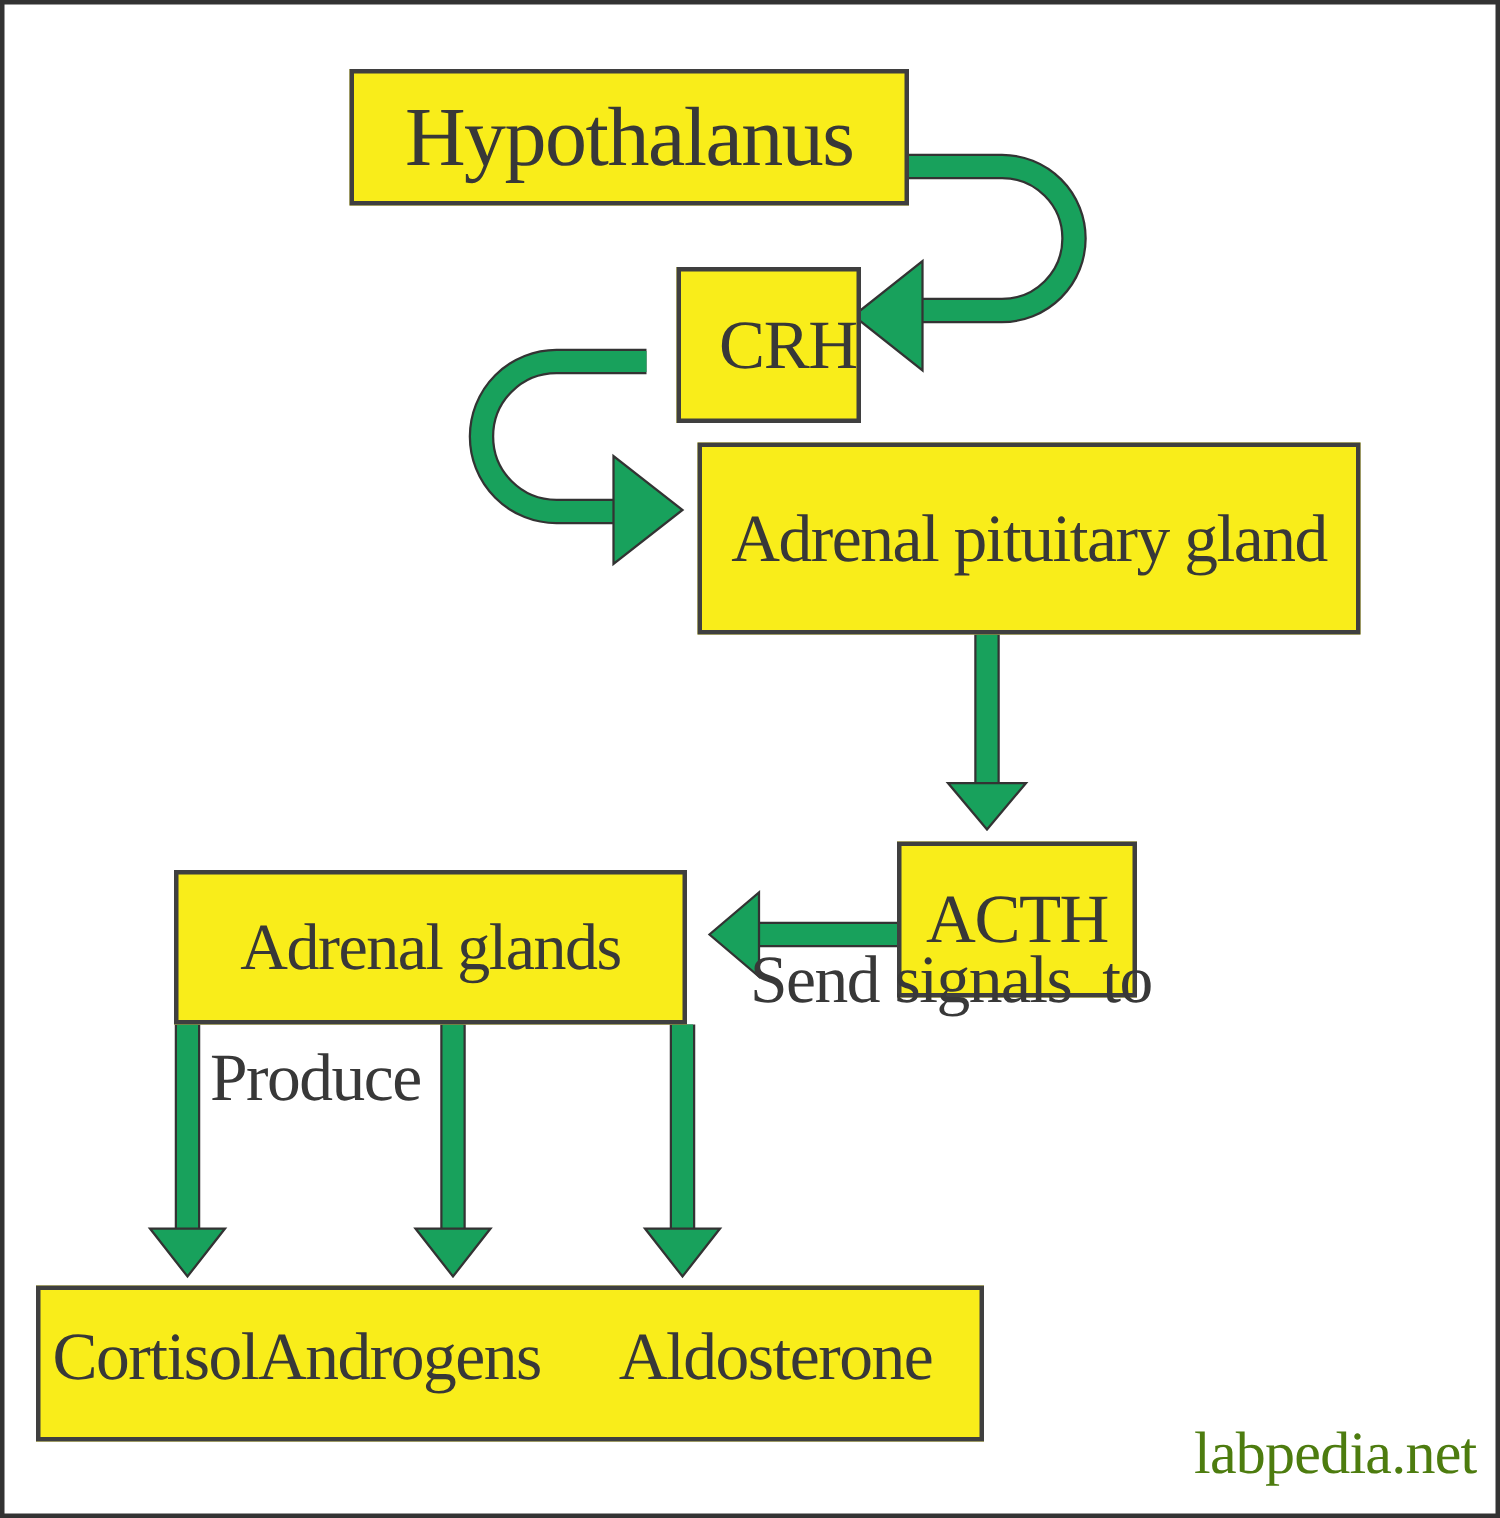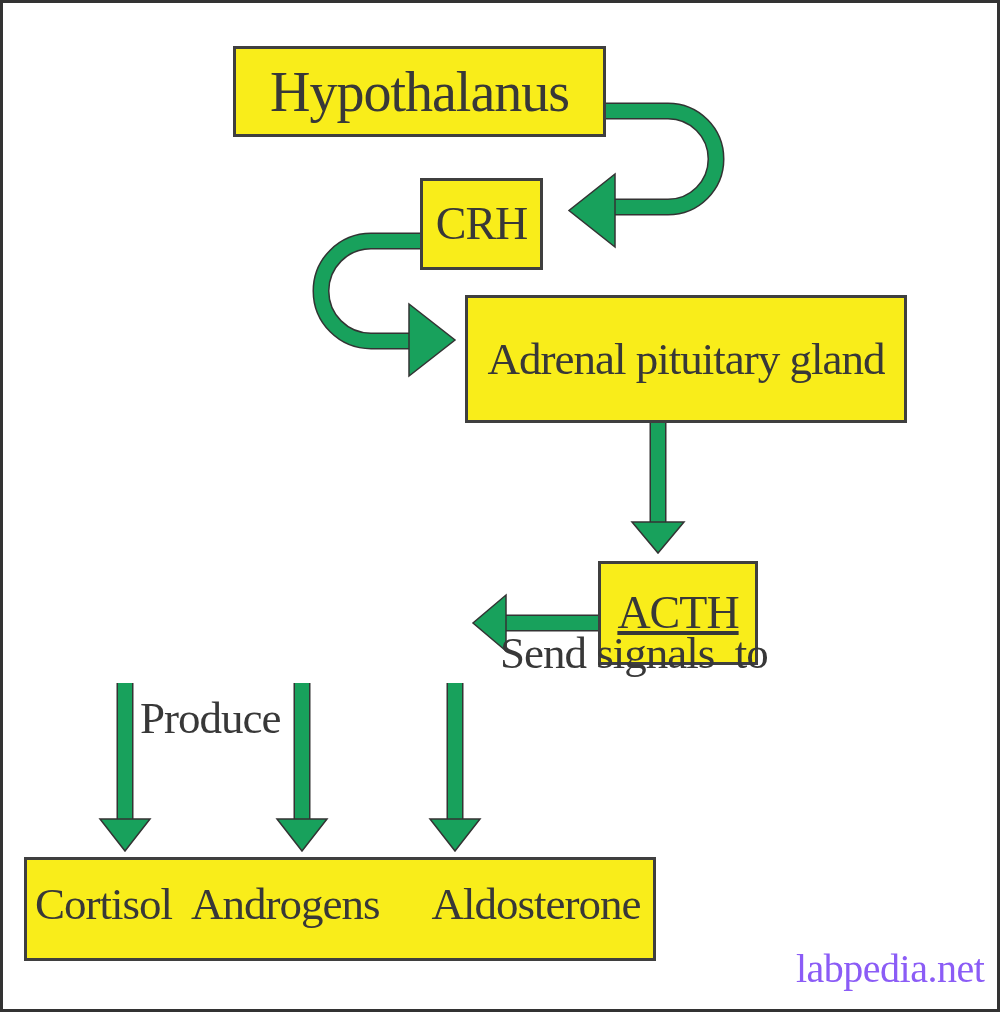--- a/index.html
+++ b/index.html
@@ -22,40 +22,40 @@
     position:absolute;
     box-sizing:border-box;
     background:#f9ed1a;
     border:3px solid #3f3f3f;
     display:flex;align-items:center;justify-content:center;
     letter-spacing:-1px;
     line-height:1;
     white-space:nowrap;
   }
   .hypothalamus{left:230px;top:43px;width:373px;height:91px;font-size:56px;}
-  .crh{left:417px;top:175px;width:123px;height:92px;font-size:46px;}
+  .crh{left:448px;top:175px;width:123px;height:104px;font-size:46px;justify-content:flex-end;}
   .anterior{left:462px;top:292px;width:442px;height:128px;font-size:45px;}
-  .acth{left:595px;top:558px;width:160px;height:104px;font-size:46px;text-decoration:underline;}
+  .acth{left:595px;top:558px;width:160px;height:104px;font-size:46px;}
   .adrenal{left:113px;top:577px;width:342px;height:103px;font-size:44px;}
   .hormones{
     left:21px;top:854px;width:632px;height:104px;font-size:45px;
     justify-content:flex-start;padding-left:8px;padding-bottom:10px;
   }
   .hormone{display:inline-block;}
-  .hormone.h1{margin-right:19px;}
+  .hormone.h1{}
   .hormone.h2{margin-right:52px;}
   .note{
     position:absolute;font-size:45px;letter-spacing:-1px;line-height:1;
     white-space:pre;color:#383838;
   }
   .send{left:497px;top:628px;}
   .produce{left:137px;top:693px;text-align:center;}
   .watermark{
     position:absolute;left:793px;top:942px;
-    font-size:40px;letter-spacing:-0.5px;color:#8b5cf6;white-space:nowrap;
+    font-size:40px;letter-spacing:-0.5px;color:#4d7c0f;white-space:nowrap;
   }
 </style>
 </head>
 <body>
 
 <div class="canvas">
 
   <svg class="arrows" viewBox="0 0 1000 1012" xmlns="http://www.w3.org/2000/svg" aria-hidden="true">
 
     <g>
@@ -110,20 +110,23 @@
   </div>
 
   <div class="box anterior">
     <span>Adrenal pituitary gland</span>
   </div>
 
   <div class="box acth">
     <span>ACTH</span>
   </div>
 
+  <div class="box adrenal">
+    <span>Adrenal glands</span>
+  </div>
 
   <div class="box hormones">
     <span class="hormone h1">Cortisol</span>
     <span class="hormone h2">Androgens</span>
     <span class="hormone h3">Aldosterone</span>
   </div>
 
   <div class="note send">Send signals  to</div>
   <div class="note produce">Produce</div>
 

